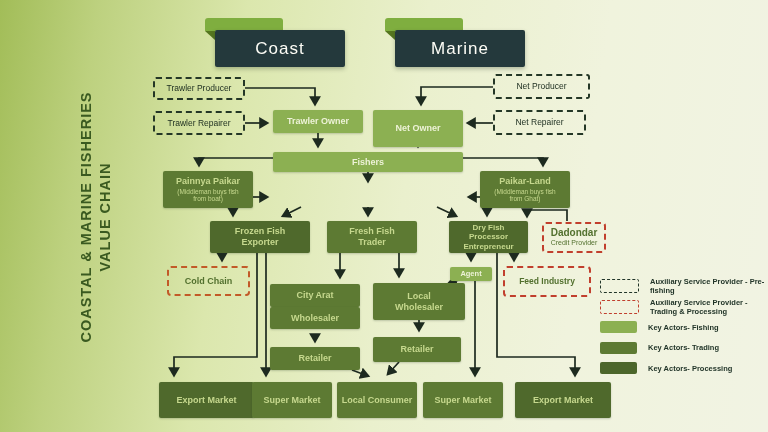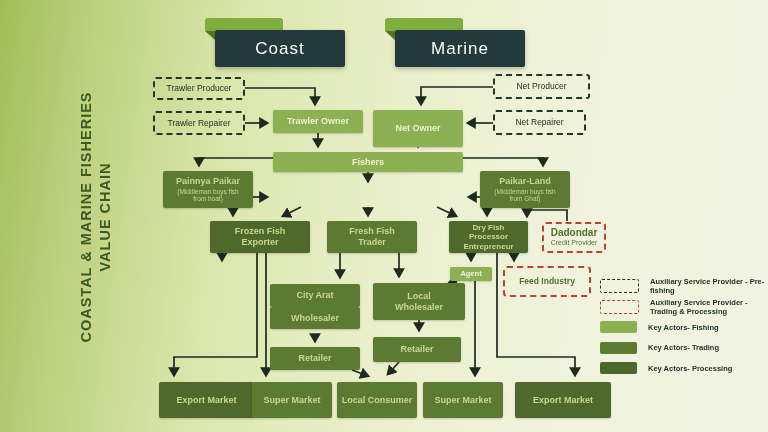--- a/index.html
+++ b/index.html
@@ -139,20 +139,21 @@
   </div>
 
   <div class="abs node processing" style="left:203px;top:221px;width:100px;height:32px;padding:0 18px;">Frozen Fish Exporter</div>
   <div class="abs node trading" style="left:327px;top:221px;width:90px;height:32px;padding:0 18px;">Fresh Fish Trader</div>
   <div class="abs node processing" style="left:442px;top:221px;width:79px;height:32px;padding:0 24px;font-size:8px;">Dry Fish Processor Entrepreneur</div>
   <div class="abs node dash-red" style="left:542px;top:222px;width:64px;height:31px;">
     <span class="dad-title">Dadondar</span>
     <span class="dad-sub">Credit Provider</span>
   </div>
 
+  <div class="abs node dash-red dash-orange" style="left:167px;top:266px;width:83px;height:30px;font-size:9px;">Cold Chain</div>
   <div class="abs node dash-red" style="left:503px;top:266px;width:88px;height:31px;font-size:8.5px;">Feed Industry</div>
 
   <div class="abs node trading" style="left:270px;top:284px;width:90px;height:23px;">City Arat</div>
   <div class="abs node trading" style="left:270px;top:307px;width:90px;height:22px;">Wholesaler</div>
   <div class="abs node trading" style="left:270px;top:347px;width:90px;height:23px;">Retailer</div>
   <div class="abs node trading" style="left:373px;top:283px;width:92px;height:37px;padding:0 12px;">Local Wholesaler</div>
   <div class="abs node trading" style="left:373px;top:337px;width:88px;height:25px;">Retailer</div>
 
   <div class="abs node processing" style="left:152px;top:382px;width:95px;height:36px;">Export Market</div>
   <div class="abs node trading" style="left:252px;top:382px;width:80px;height:36px;">Super Market</div>

